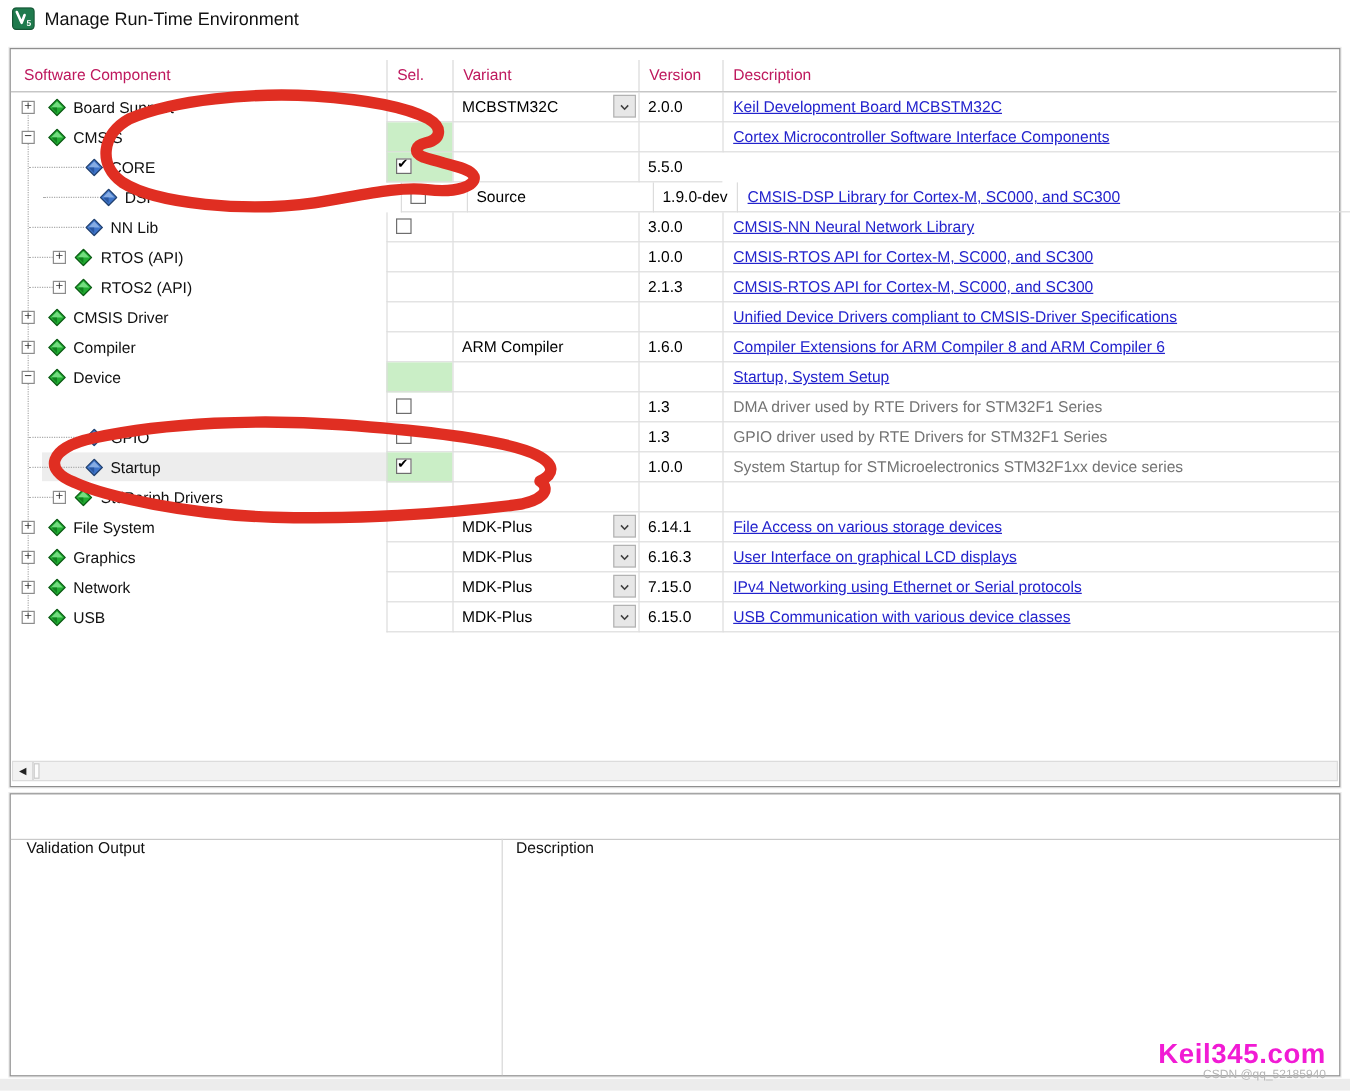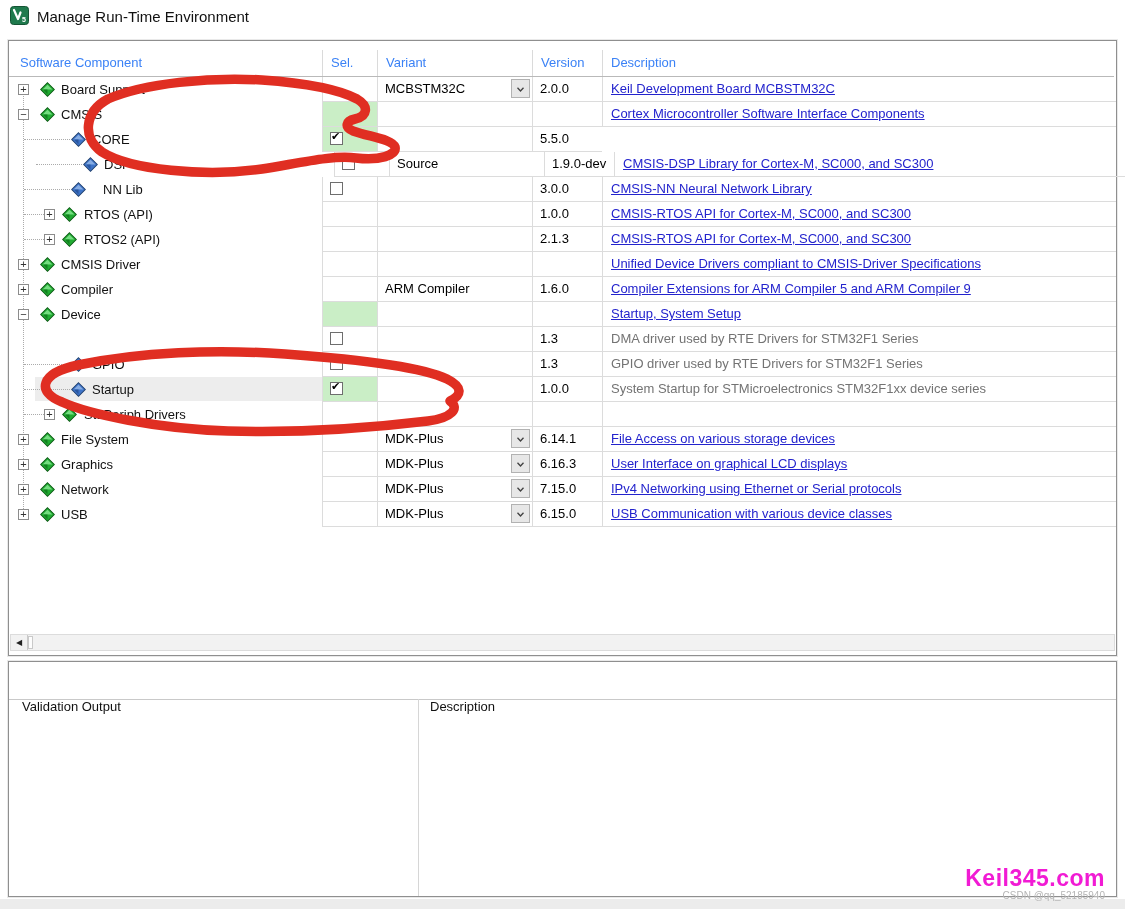--- a/index.html
+++ b/index.html
@@ -12,21 +12,21 @@
   .titlebar{position:absolute;left:0;top:0;right:0;height:34px;background:#fff;}
   .title-icon{position:absolute;left:10px;top:6px;width:19px;height:19px;}
   .title-text{position:absolute;left:37px;top:8px;font-size:15px;color:#111;}
   
   .panel{position:absolute;background:#fff;border:1px solid #8f8f8f;box-shadow:0 0 0 1px #e9e9e9;}
   .top-panel{left:8px;top:40px;width:1107px;height:614px;}
   .bottom-panel{left:8px;top:661px;width:1107px;height:234px;}
   .bottom-strip{position:absolute;left:0;top:899px;right:0;height:10px;background:#ececec;}
   
   .grid-header{position:absolute;left:0;top:9px;width:1105px;height:26px;border-bottom:1px solid #b9b9b9;}
-  .hcell{position:absolute;top:0;height:26px;line-height:26px;padding-left:8px;color:#3b82f6;
+  .hcell{position:absolute;top:0;height:26px;line-height:26px;padding-left:8px;color:#be185d;
          border-left:1px solid #dadada;box-sizing:border-box;}
   .hcell.first{border-left:none;padding-left:11px;}
   
   .rows{position:absolute;left:0;top:36px;width:1105px;height:450px;}
   .rte-row{position:absolute;left:0;height:25px;width:1105px;}
   .cell{position:absolute;top:0;height:25px;box-sizing:border-box;
         border-left:1px solid #dcdcdc;border-bottom:1px solid #dcdcdc;}
   .cell-tree{position:absolute;left:0;top:0;width:313px;height:25px;}
   .cell-sel{left:313px;width:55px;}
   .cell-variant{left:368px;width:155px;}
@@ -163,21 +163,21 @@
         <div class="cell cell-desc"><span class="desc-link">CMSIS-DSP Library for Cortex-M, SC000, and SC300</span></div>
       </div>
       <div class="rte-row" style="top: 100px;">
         <div class="cell-tree">
           <div class="tree-stub" style="width: 46px;"></div>
           <span class="tree-icon" style="left: 62px;"><svg width="15" height="15" viewBox="0 0 16 16">
     <polygon points="8,0.8 15.2,8 8,15.2 0.8,8" fill="#3e74c9" stroke="#21416f" stroke-width="1.1"></polygon>
     <polygon points="8,2.8 13.2,8 8,8 2.8,8" fill="#93b6e8" opacity="0.85"></polygon>
     <polygon points="8,13.2 3.2,8 8,8" fill="#2a57a0"></polygon>
             </svg></span>
-          <span class="tree-label" style="left: 83px; margin-left: 11px;">NN Lib</span>
+          <span class="tree-label" style="left: 83px;">NN Lib</span>
         </div>
         <div class="cell cell-sel">
           <div class="checkbox"></div>
         </div>
         <div class="cell cell-variant"></div>
         <div class="cell cell-version">3.0.0</div>
         <div class="cell cell-desc"><span class="desc-link">CMSIS-NN Neural Network Library</span></div>
       </div>
       <div class="rte-row" style="top: 125px;">
         <div class="cell-tree">
@@ -234,21 +234,21 @@
     <polygon points="8,2.8 13.2,8 8,8 2.8,8" fill="#82e58e" opacity="0.85"></polygon>
     <polygon points="8,13.2 3.2,8 8,8" fill="#12801f"></polygon>
             </svg></span>
           <span class="tree-label" style="left: 52px;">Compiler</span>
         </div>
         <div class="cell cell-sel"></div>
         <div class="cell cell-variant">
           <span class="variant-text">ARM Compiler</span>
         </div>
         <div class="cell cell-version">1.6.0</div>
-        <div class="cell cell-desc"><span class="desc-link">Compiler Extensions for ARM Compiler 5 and ARM Compiler 9</span></div>
+        <div class="cell cell-desc"><span class="desc-link">Compiler Extensions for ARM Compiler 8 and ARM Compiler 6</span></div>
       </div>
       <div class="rte-row" style="top: 225px;">
         <div class="cell-tree">
           <div class="expand-box" style="left: 9px;">−</div>
           <span class="tree-icon" style="left: 31px;"><svg width="15" height="15" viewBox="0 0 16 16">
     <polygon points="8,0.8 15.2,8 8,15.2 0.8,8" fill="#21ac32" stroke="#0b5a14" stroke-width="1.1"></polygon>
     <polygon points="8,2.8 13.2,8 8,8 2.8,8" fill="#82e58e" opacity="0.85"></polygon>
     <polygon points="8,13.2 3.2,8 8,8" fill="#12801f"></polygon>
             </svg></span>
           <span class="tree-label" style="left: 52px;">Device</span>

